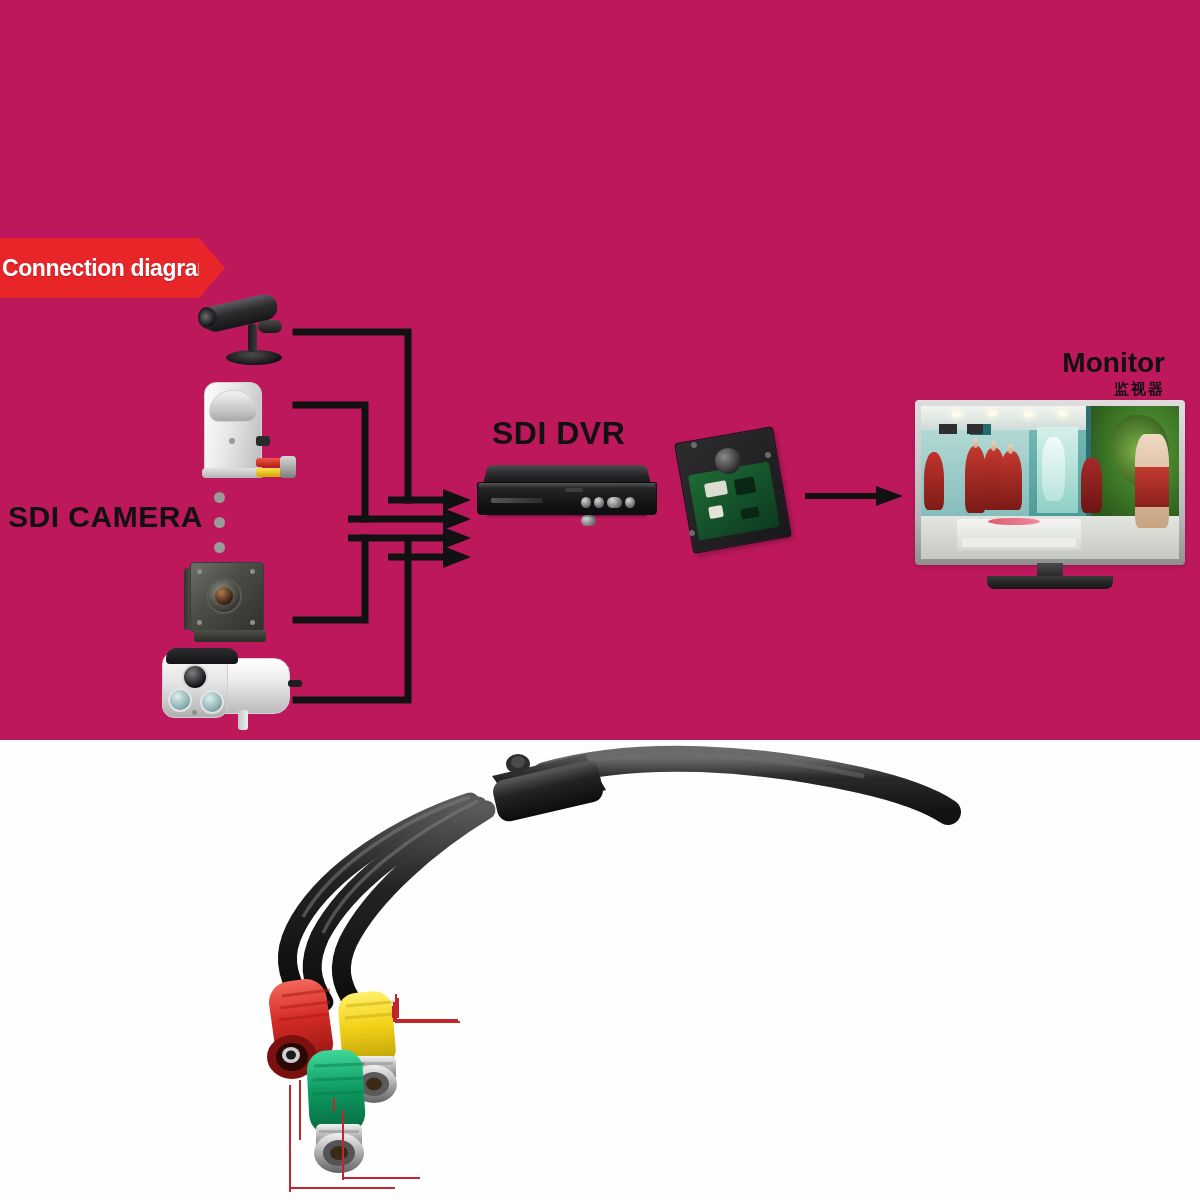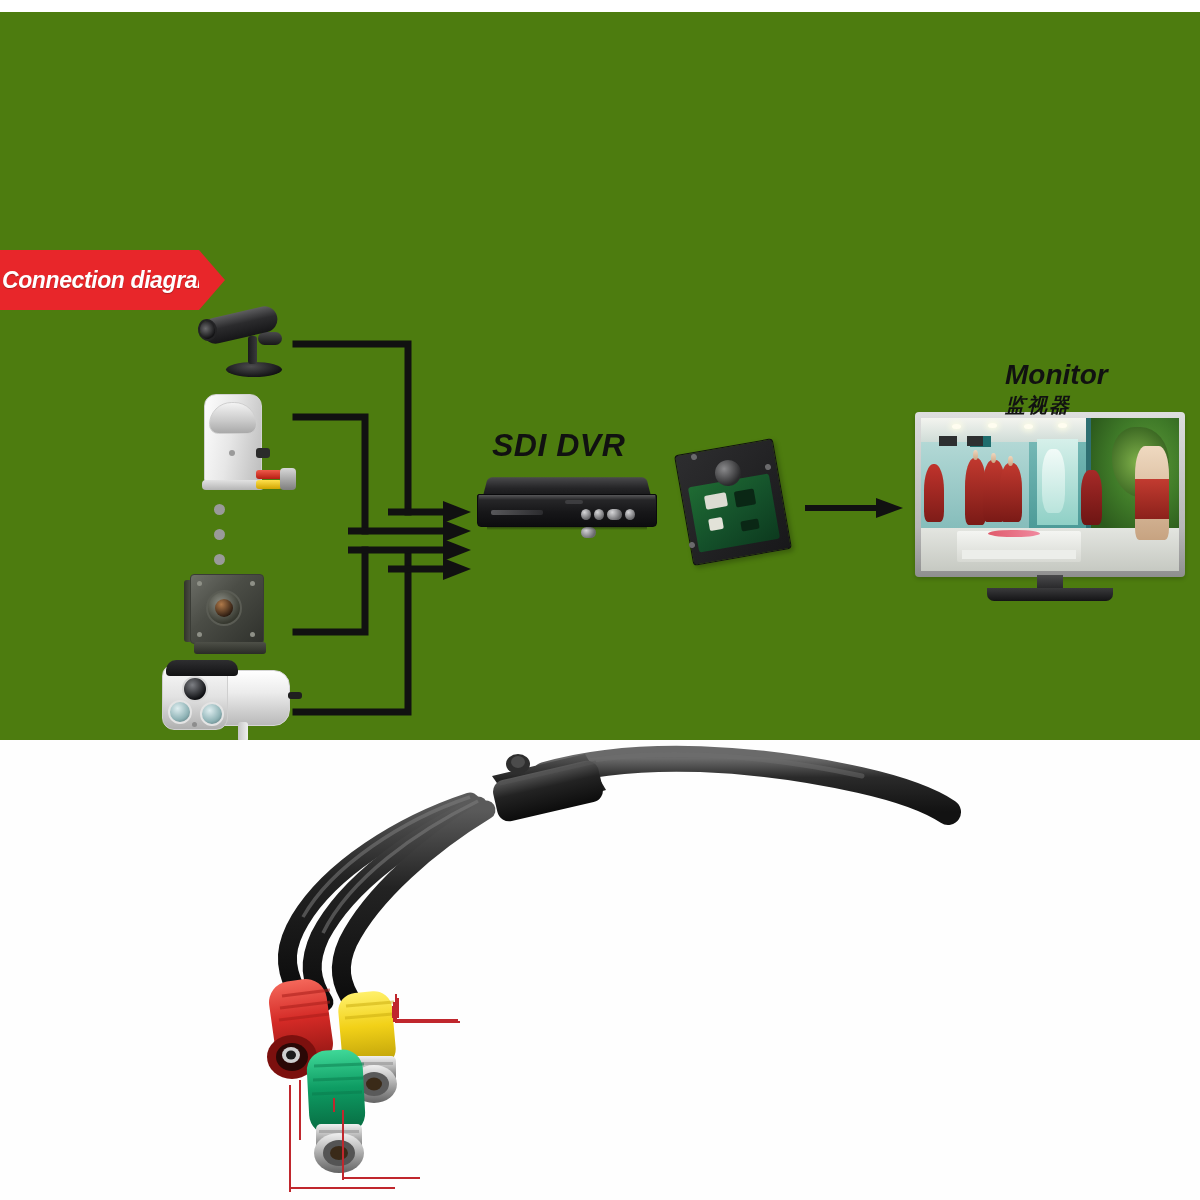--- a/index.html
+++ b/index.html
@@ -5,21 +5,21 @@
   * { box-sizing: border-box; margin: 0; padding: 0; }
   html, body {
     width: 1200px; height: 1200px;
     background: #ffffff;
     font-family: "Liberation Sans", sans-serif;
     overflow: hidden;
   }
   #root { position: relative; width: 1200px; height: 1200px; background:#fff; }
 
   
-  #diagram { position:absolute; left:0; top:12px; width:1200px; height:740px; background:#4d7c0f;font-style:italic; }
+  #diagram { position:absolute; left:0; top:0; width:1200px; height:740px; background:#be185d; }
 
   
   .banner-wrap { position:absolute; left:-6px; top:238px; height:60px; }
   .banner-body {
     position:relative; height:60px; width:205px; background:#e8262a;
     display:flex; align-items:center;
   }
   .banner-body::after {
     content:""; position:absolute; left:205px; top:0;
     border-top:30px solid transparent; border-bottom:30px solid transparent;
@@ -30,22 +30,22 @@
     padding-left:8px; font-family:"Liberation Sans", sans-serif;
     white-space:nowrap; text-shadow:0 1px 1px rgba(0,0,0,.25);
   }
 
   
   .lbl { position:absolute; font-weight:bold; color:#111; white-space:nowrap; }
   #label-sdi-camera { left:8px; top:500px; font-size:30px; letter-spacing:0.5px; }
   #label-sdi-dvr    { left:492px; top:415px; font-size:32px; letter-spacing:0.5px; }
   #label-hard-disk  { left:668px; top:372px; font-size:28px; text-align:center; width:150px;}
   #label-hard-disk .sub { display:block; font-size:19px; font-weight:bold; margin-top:2px; letter-spacing:2px;}
-  #label-monitor    { left:1005px; top:347px; font-size:28px; text-align:left; width:160px;}
-  #label-monitor .sub { display:block; font-size:20px; font-weight:bold; margin-top:1px; letter-spacing:2px;}
+  #label-monitor    { left:1005px; top:347px; font-size:28px; text-align:right; width:160px;}
+  #label-monitor .sub { display:block; font-size:15px; font-weight:bold; margin-top:1px; letter-spacing:2px;}
 
   .watermark {
     position:absolute; left:448px; top:585px; font-size:25px; color:#d9d9d9;
     letter-spacing:0.3px; font-weight:400; white-space:nowrap;
   }
 
   
   .dots { position:absolute; left:214px; top:492px; width:14px; }
   .dots i { display:block; width:11px; height:11px; border-radius:50%; background:#9a9a9a; margin-bottom:14px; }
 
@@ -446,20 +446,21 @@
       <div class="stand-neck"></div>
       <div class="stand-base"></div>
     </div>
 
     <div class="dots">
       <i></i>
       <i></i>
       <i></i>
     </div>
 
+    <div class="lbl" id="label-sdi-camera">SDI CAMERA</div>
     <div class="lbl" id="label-sdi-dvr">SDI DVR</div>
     <div class="lbl" id="label-monitor">
       <span>Monitor</span>
       <span class="sub">监视器</span>
     </div>
 
   </div>
 
   <div id="photo">
     <svg id="cable-svg" viewBox="0 0 1200 460">

